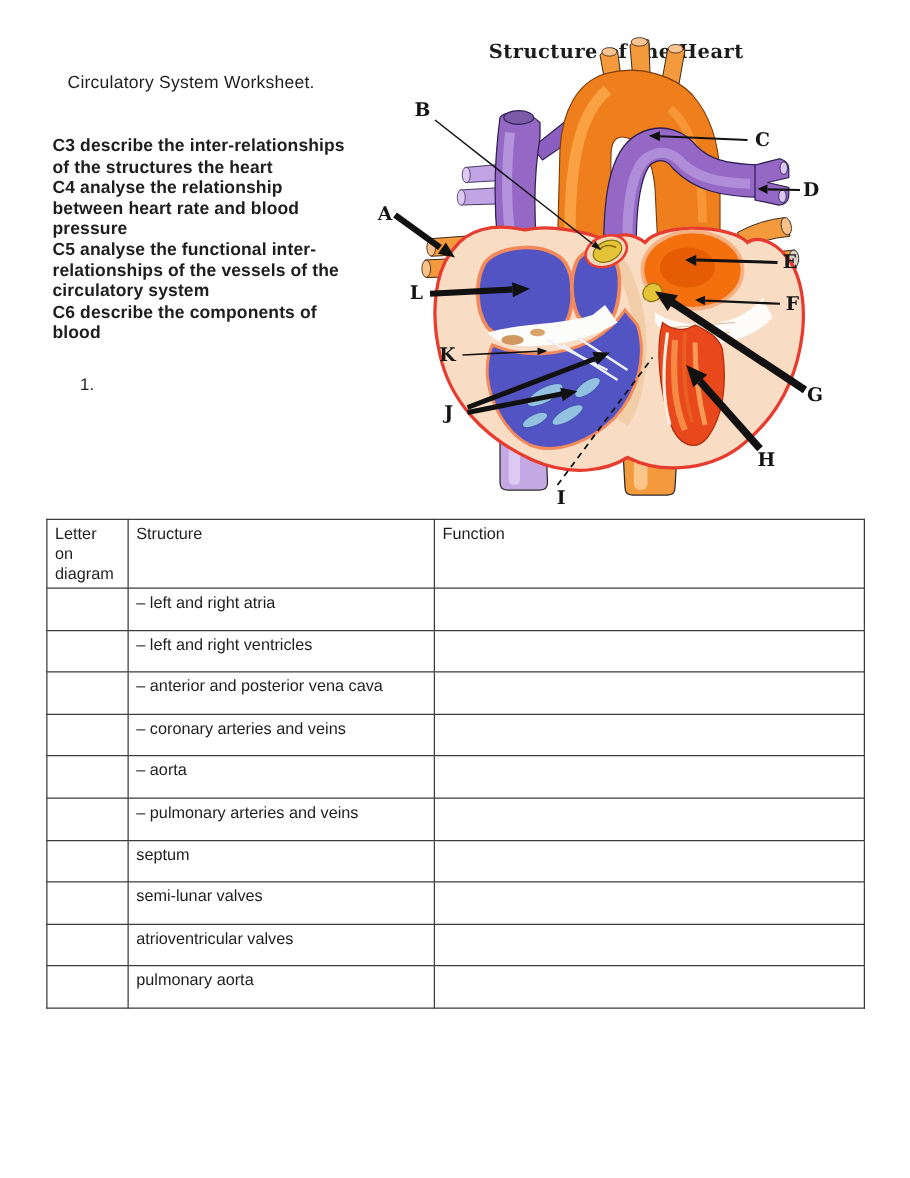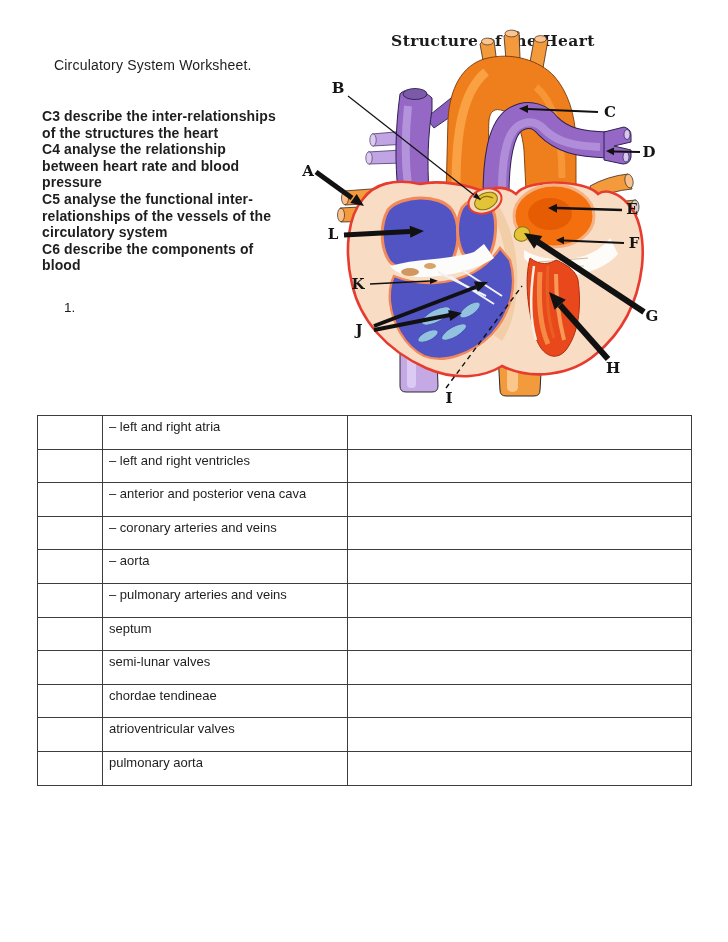--- a/index.html
+++ b/index.html
@@ -173,20 +173,27 @@
     <text class="dlabel" x="45" y="225" text-anchor="middle">L</text>
   </svg>
 
   <table class="wtable">
     <colgroup>
         <col class="col-letter">
         <col class="col-structure">
         <col>
       </colgroup>
     <tbody>
+      <tr class="hrow">
+        <td class="cell-letter">Letter
+on
+diagram</td>
+        <td>Structure</td>
+        <td>Function</td>
+      </tr>
       <tr>
         <td></td>
         <td>– left and right atria</td>
         <td></td>
       </tr>
       <tr>
         <td></td>
         <td>– left and right ventricles</td>
         <td></td>
       </tr>
@@ -211,25 +218,20 @@
         <td></td>
       </tr>
       <tr>
         <td></td>
         <td>septum</td>
         <td></td>
       </tr>
       <tr>
         <td></td>
         <td>semi-lunar valves</td>
-        <td></td>
-      </tr>
-      <tr>
-        <td></td>
-        <td>chordae tendineae</td>
         <td></td>
       </tr>
       <tr>
         <td></td>
         <td>atrioventricular valves</td>
         <td></td>
       </tr>
       <tr>
         <td></td>
         <td>pulmonary aorta</td>

